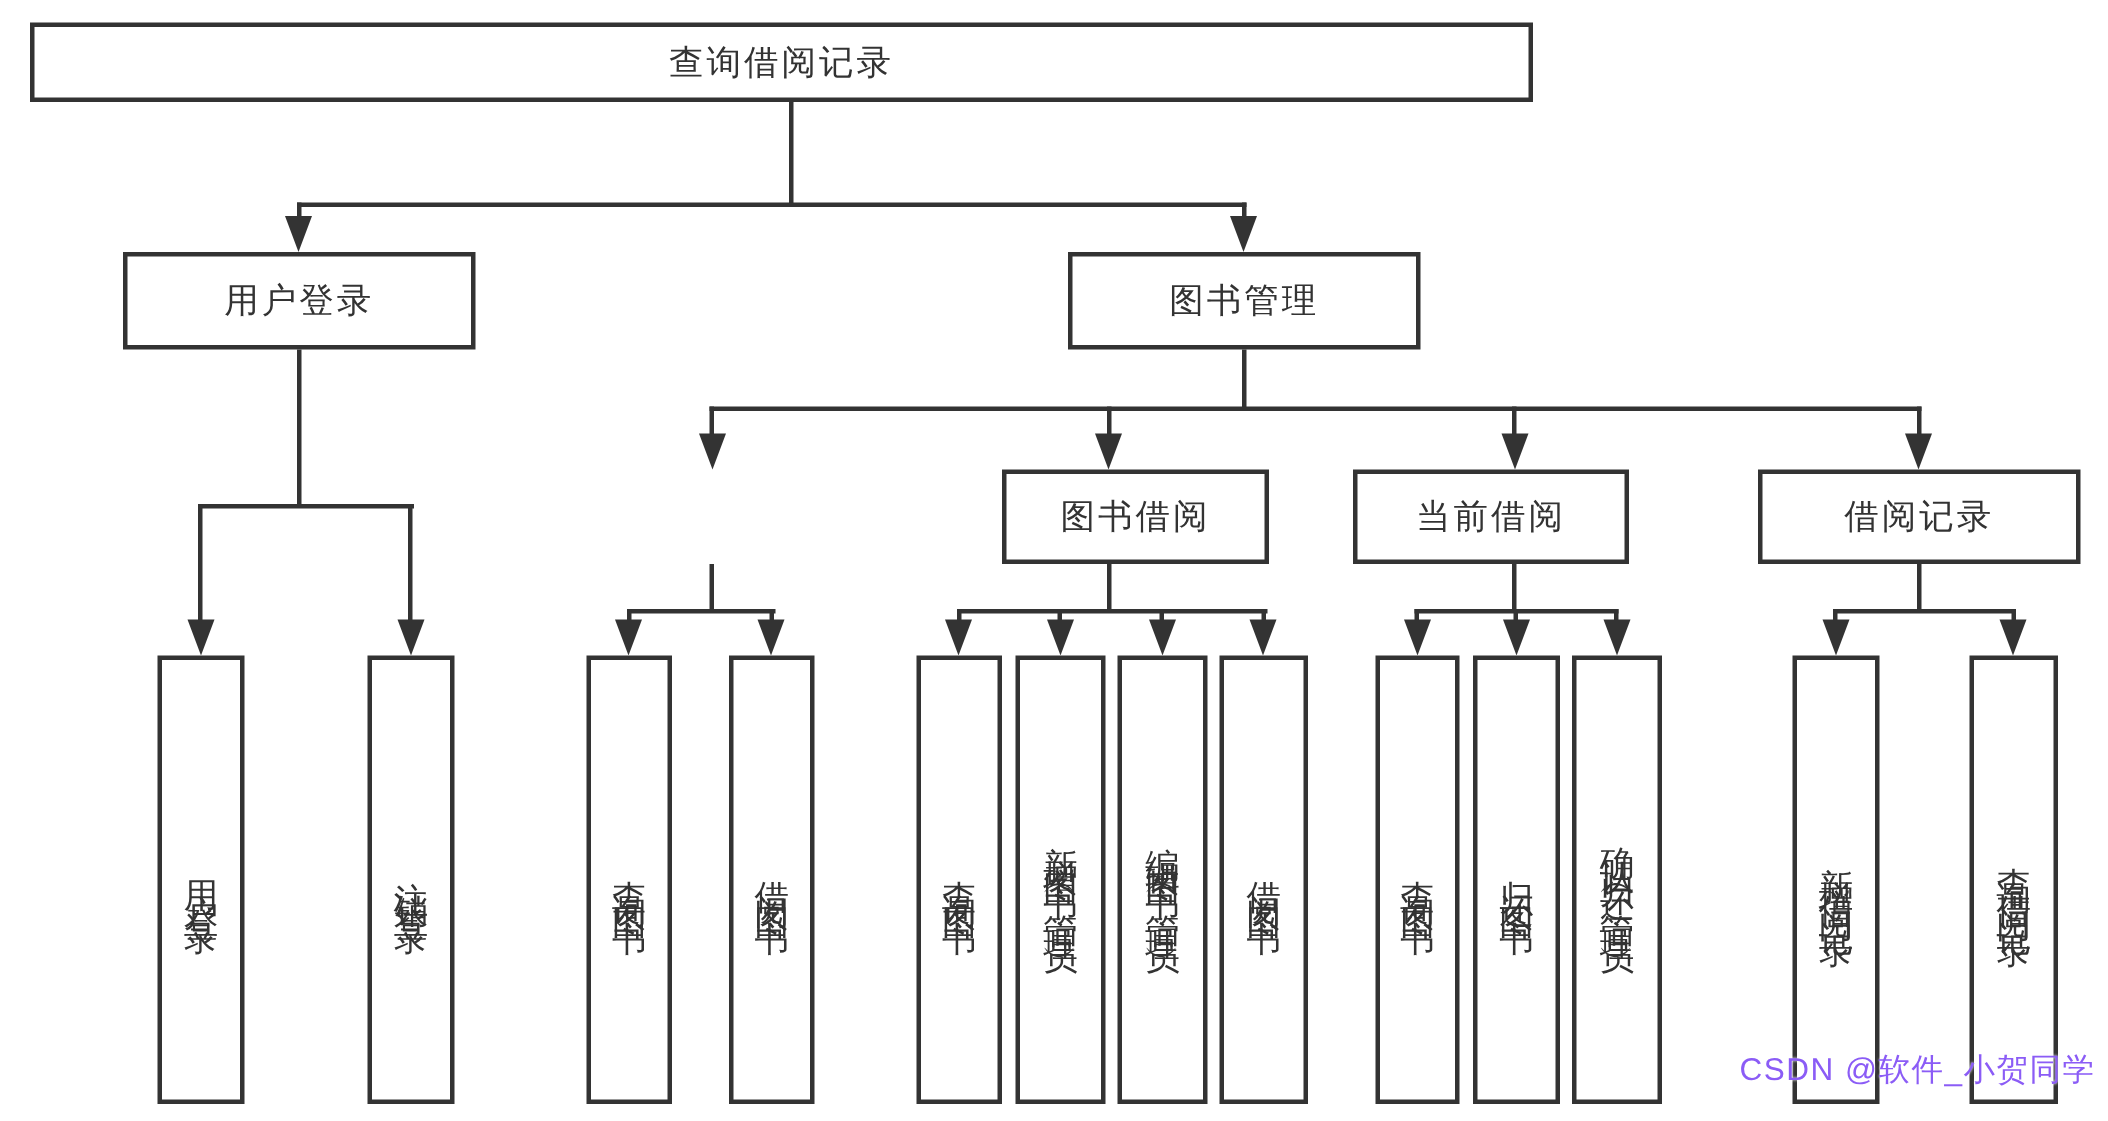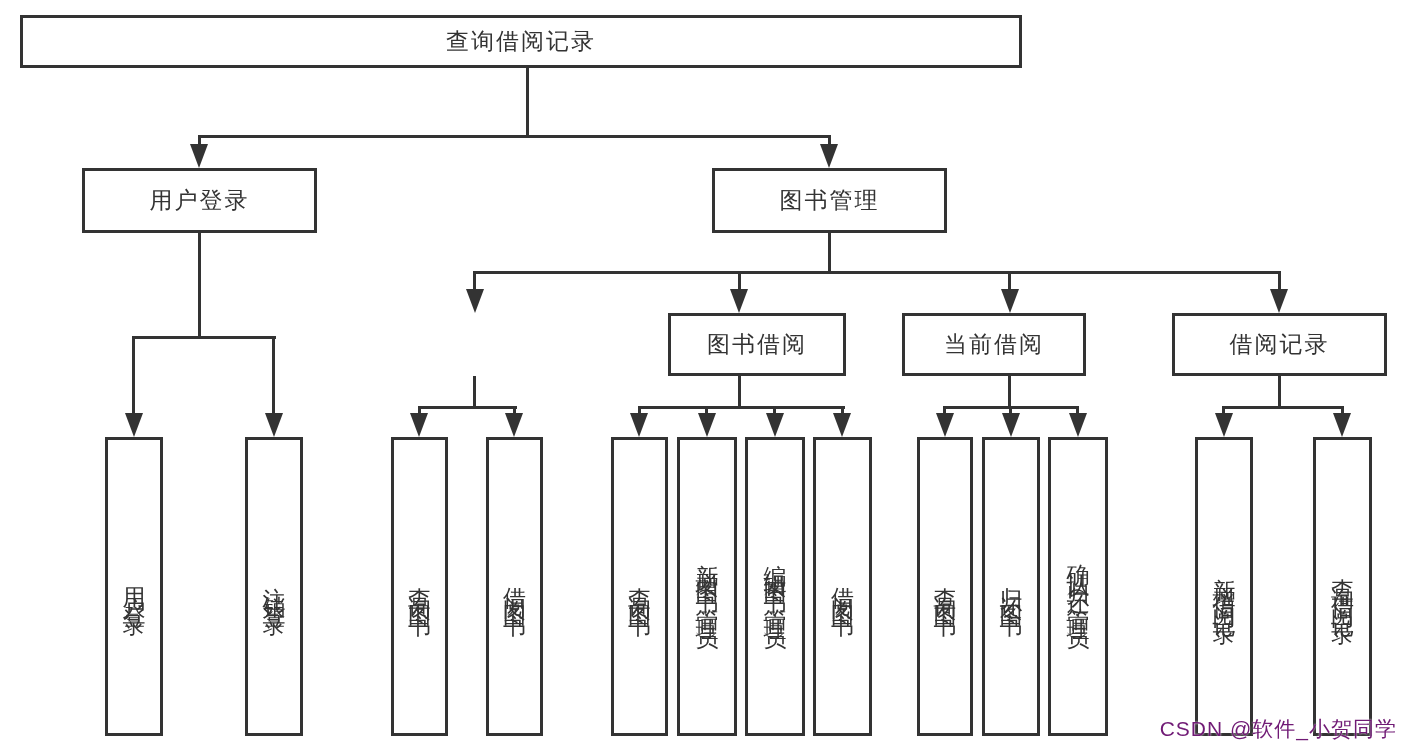--- a/index.html
+++ b/index.html
@@ -18,22 +18,22 @@
     letter-spacing:9px;line-height:1;font-size:23px;white-space:normal;
   }
   .lv{position:absolute;width:3px;background:#333333;}
   .lh{position:absolute;height:3px;background:#333333;}
   .arr{
     position:absolute;width:0;height:0;
     border-left:9px solid transparent;border-right:9px solid transparent;
     border-top:24px solid #333333;
   }
   .watermark{
-    position:absolute;right:8px;bottom:4px;
-    font-size:21px;color:#701a75;letter-spacing:1px;
+    position:absolute;right:8px;bottom:20px;
+    font-size:21px;color:#8b5cf6;letter-spacing:1px;
     text-shadow:0 0 2px #ffffff;
   }
 </style>
 </head>
 <body>
 
 <div id="canvas">
 
   <div class="node" style="left:20px;top:15px;width:1002px;height:53px;">查询借阅记录</div>
 

